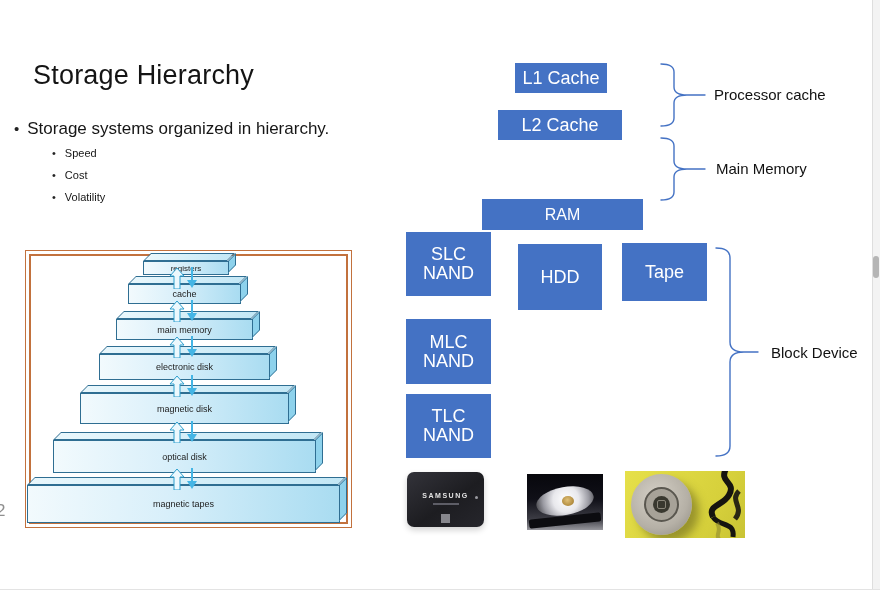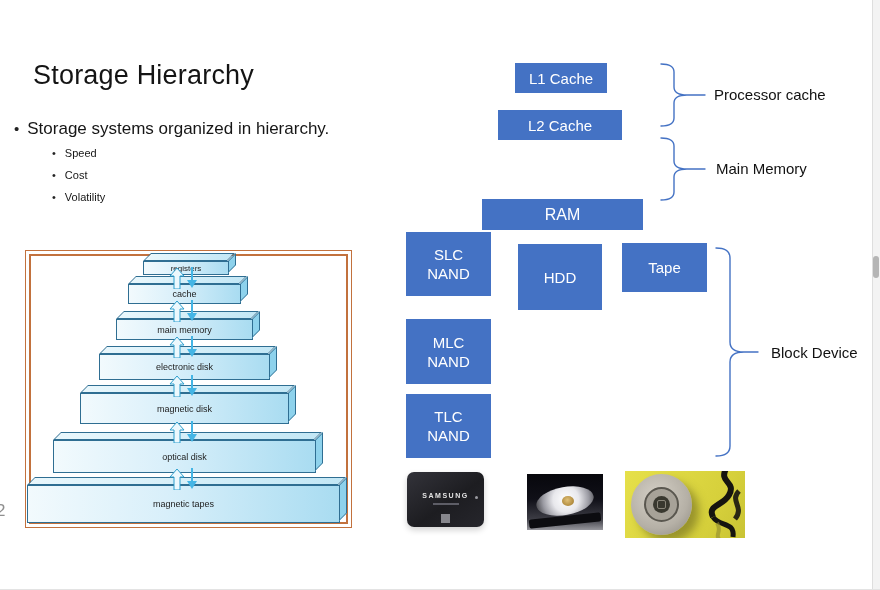--- a/index.html
+++ b/index.html
@@ -16,28 +16,28 @@
   .bullet-line::before{content:"\2022";font-size:15px;line-height:22px;color:#222;}
   .bullet-line span{line-height:22px;}
   .sub-bullets{left:52px;top:142px;font-size:11px;}
   .sub-bullets .sub{display:flex;gap:9px;height:22px;align-items:center;}
   .sub-bullets .sub::before{content:"\2022";font-size:11px;color:#222;}
   .slide-number{left:-4px;top:501px;font-size:17px;color:#8f8f8f;}
 
   
   .blue-box{
     background:#4472C4;color:#ffffff;display:flex;align-items:center;justify-content:center;
-    font-size:15px;text-align:center;white-space:pre-line;line-height:19px;
+    font-size:18px;text-align:center;white-space:pre-line;line-height:19px;
   }
   .b-l1 {left:515px;top:63px; width:92px; height:30px;}
   .b-l2 {left:498px;top:110px;width:124px;height:30px;}
   .b-ram{left:482px;top:155px;width:161px;height:31px;font-size:16px;margin-top:44px;}
   .b-slc{left:406px;top:232px;width:85px;height:64px;}
   .b-hdd{left:518px;top:244px;width:84px;height:66px;}
-  .b-tape{left:622px;top:243px;width:85px;height:49px;}
+  .b-tape{left:622px;top:243px;width:85px;height:58px;}
   .b-mlc{left:406px;top:319px;width:85px;height:65px;}
   .b-tlc{left:406px;top:394px;width:85px;height:64px;}
 
   .group-label{font-size:15px;color:#111;white-space:nowrap;}
   .lbl-proc{left:714px;top:86px;}
   .lbl-main{left:716px;top:160px;}
   .lbl-block{left:771px;top:344px;}
   .brace{stroke:#4472C4;stroke-width:1.4;fill:none;stroke-linecap:round;}
   .brace-1{left:659px;top:63px;}
   .brace-2{left:659px;top:137px;}

